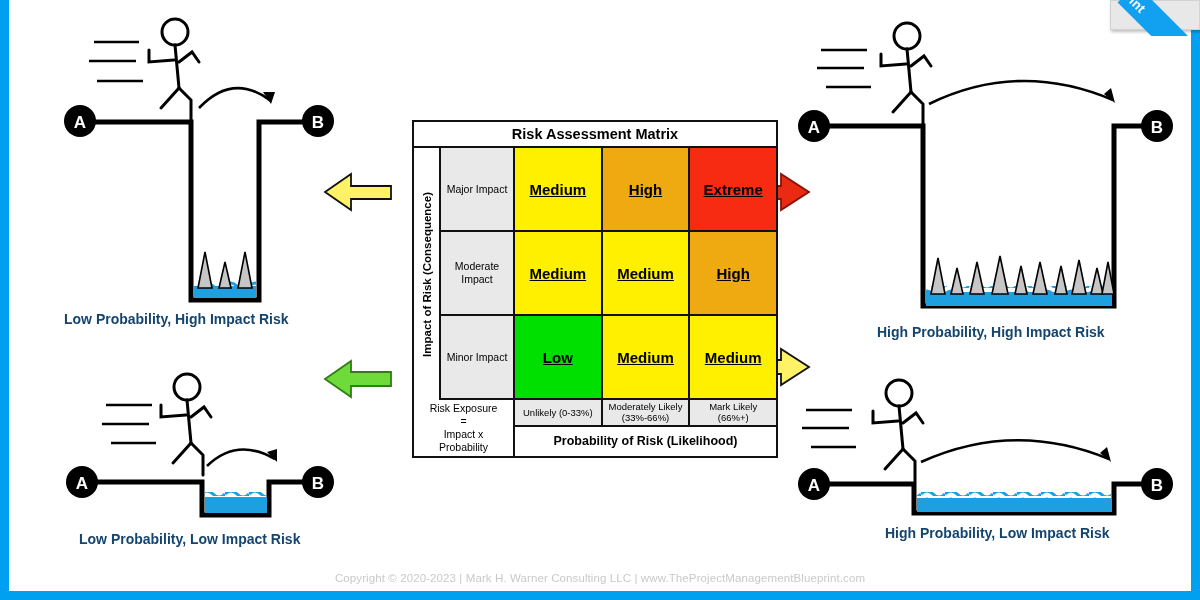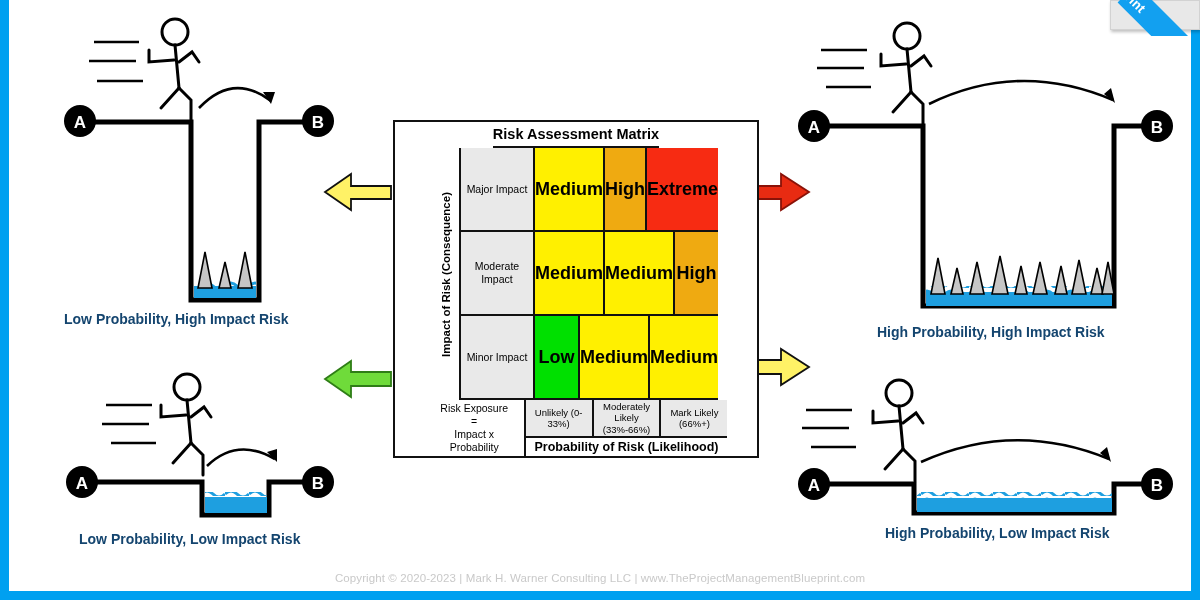--- a/index.html
+++ b/index.html
@@ -16,25 +16,24 @@
     background:#ffffff;
     border-left:9px solid var(--accent, #00A0F0);
     border-right:9px solid var(--accent, #00A0F0);
     border-bottom:9px solid var(--accent, #00A0F0);
     border-top:0;
   }
   .svgfull { position:absolute; left:0; top:0; width:1200px; height:600px; }
 
   
   #matrix {
-    position:absolute; left:384px; top:120px; width:366px; height:338px;
+    position:absolute; left:403px; top:120px; width:366px; height:338px;
     background:#fff; border:2px solid #111;
     display:flex; flex-direction:column;
     z-index:6;
-    align-items:center;
   }
   #matrix-title {
     height:26px; line-height:25px; text-align:center;
     font-weight:bold; font-size:14.5px; color:#000;
     border-bottom:2px solid #111; background:#fff;
   }
   #matrix-body { flex:1; display:flex; min-height:0; }
   #yaxis {
     width:27px; border-right:2px solid #111; background:#fff;
     display:flex; align-items:center; justify-content:center;
@@ -47,21 +46,21 @@
   .mrow { flex:1; display:flex; min-height:0; }
   .rowhead {
     width:74px; background:#e9e9e9; border-right:2px solid #111;
     border-bottom:2px solid #111;
     display:flex; align-items:center; justify-content:center;
     text-align:center; font-size:10.5px; color:#000; line-height:1.2; padding:2px;
   }
   .cell {
     flex:1; border-right:2px solid #111; border-bottom:2px solid #111;
     display:flex; align-items:center; justify-content:center;
-    font-weight:bold; font-size:18px; color:#000;
+    font-weight:bold; font-size:15px; color:#000;text-decoration:underline;
   }
   .cell:last-child { border-right:0; }
   
   #foot-rows { display:flex; height:56px; border-top:0; }
   #foot-left {
     width:101px; border-right:2px solid #111; background:#fff;
     display:flex; align-items:center; justify-content:center;
     text-align:center; font-size:10.5px; line-height:1.25; color:#000; padding:12px;
   }
   #foot-right { flex:1; display:flex; flex-direction:column; min-width:0; }

